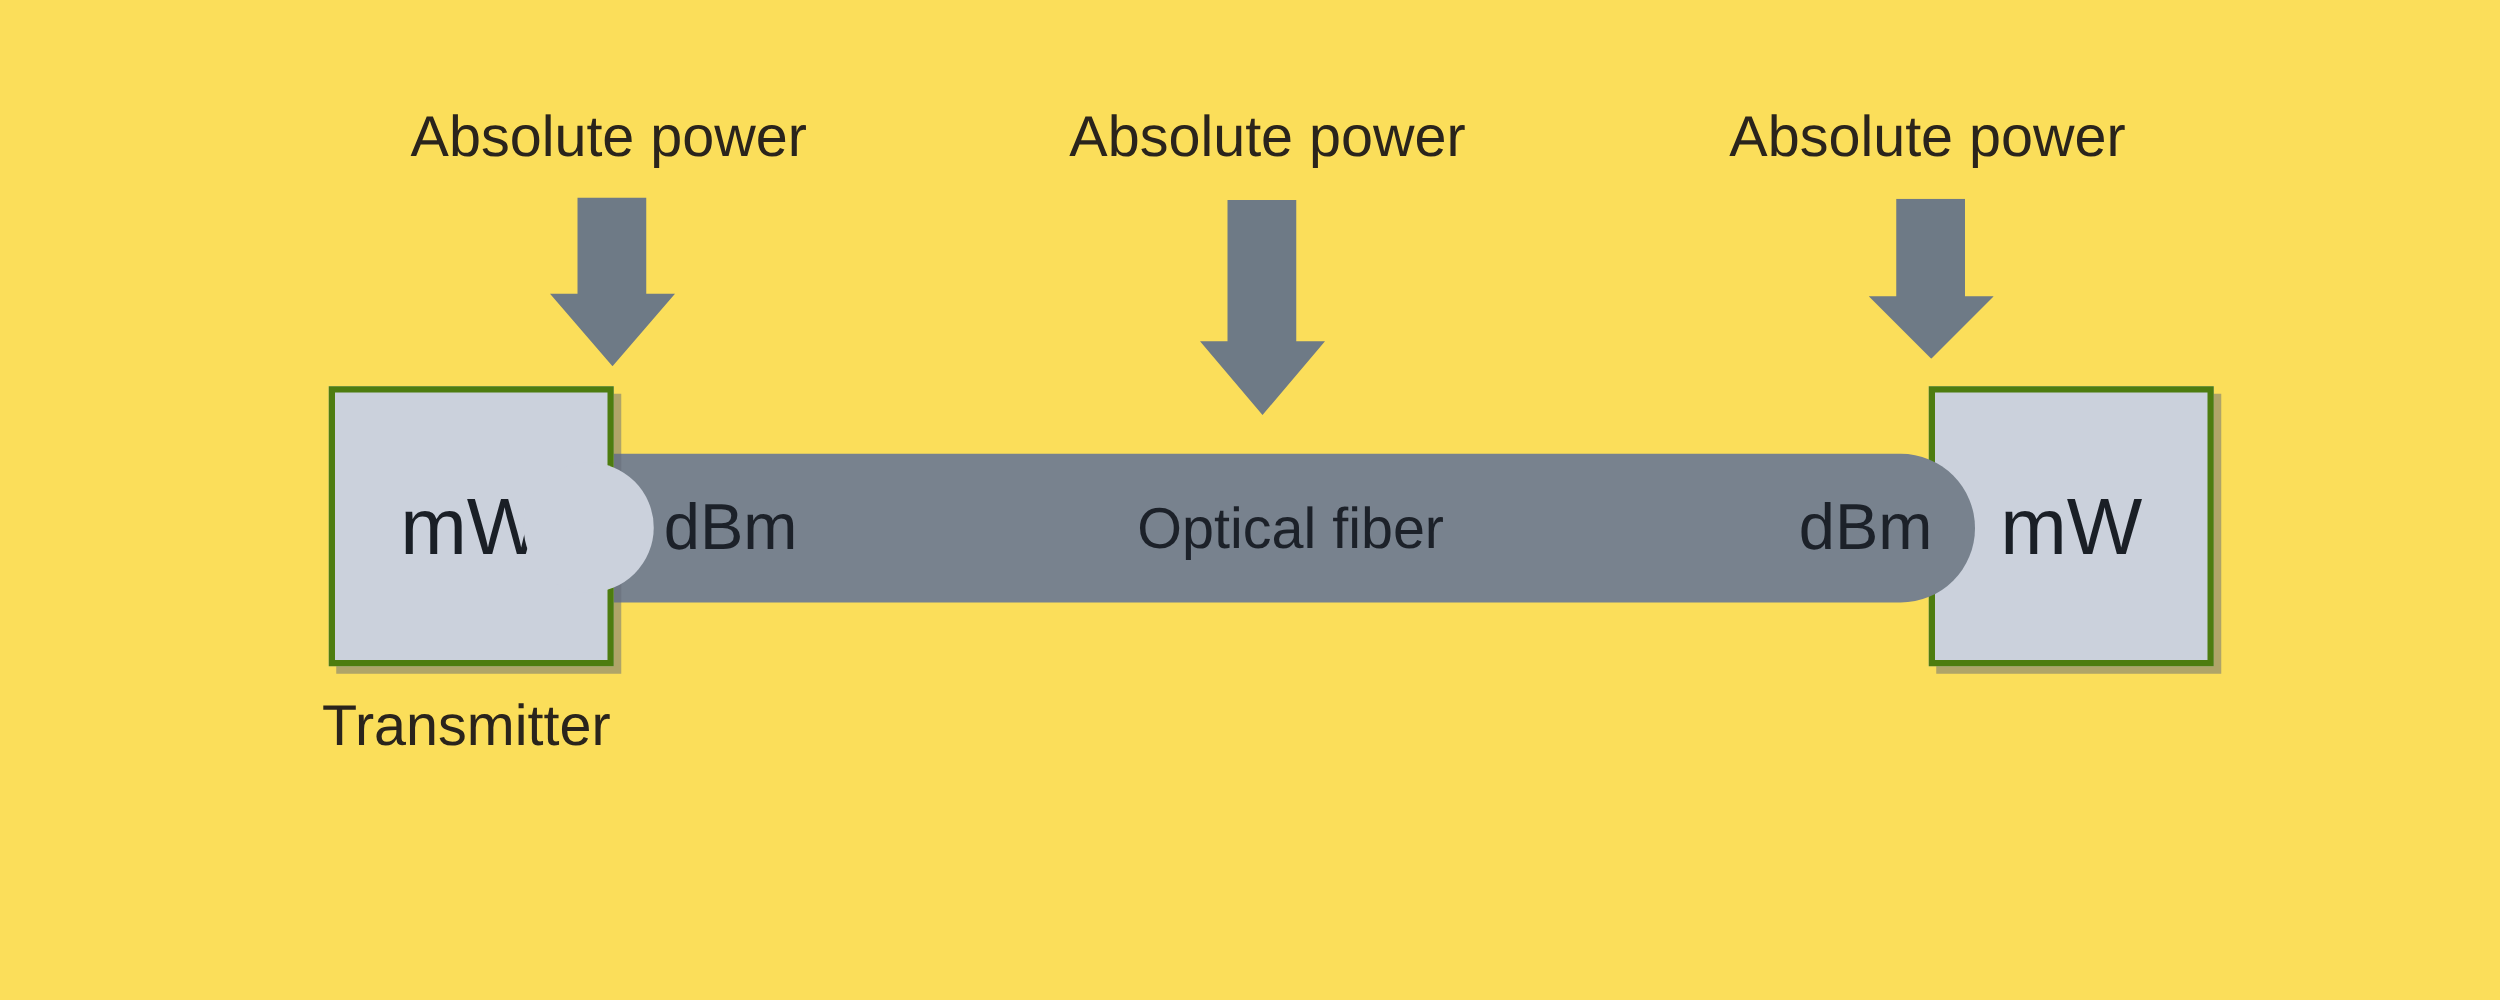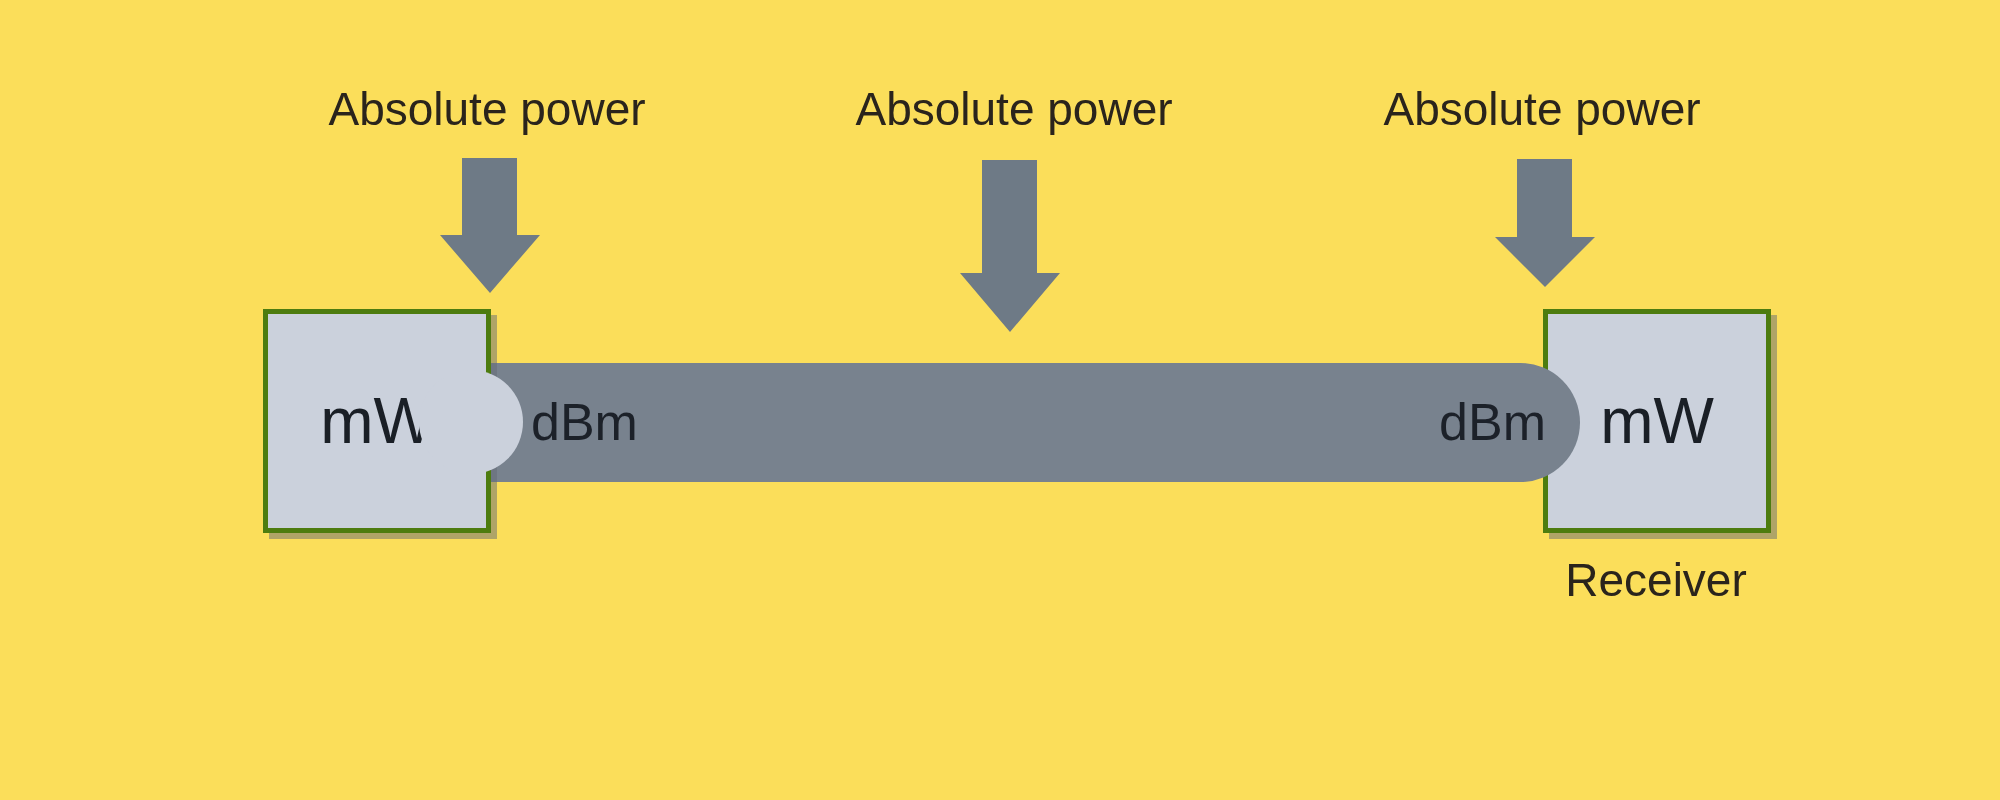--- a/index.html
+++ b/index.html
@@ -147,23 +147,24 @@
   <svg class="arrow ar-3" viewBox="0 0 100 128" preserveAspectRatio="none">
     <polygon points="22,0 77,0 77,78 100,78 50,128 0,78 22,78"></polygon>
   </svg>
 
   <div class="device-box box-rx">
     <span class="unit">mW</span>
   </div>
 
   <div class="fiber">
     <span class="unit left">dBm</span>
+    <span class="fiber-label">Optical fiber</span>
     <span class="unit right">dBm</span>
   </div>
 
   <div class="device-box box-tx">
     <span class="unit">mW</span>
   </div>
   <div class="bulge"></div>
 
-  <div class="node-label nl-rx">Receiver</div>
+  <div class="node-label nl-tx">Transmitter</div>
 
 </div>
 
 </body></html>

